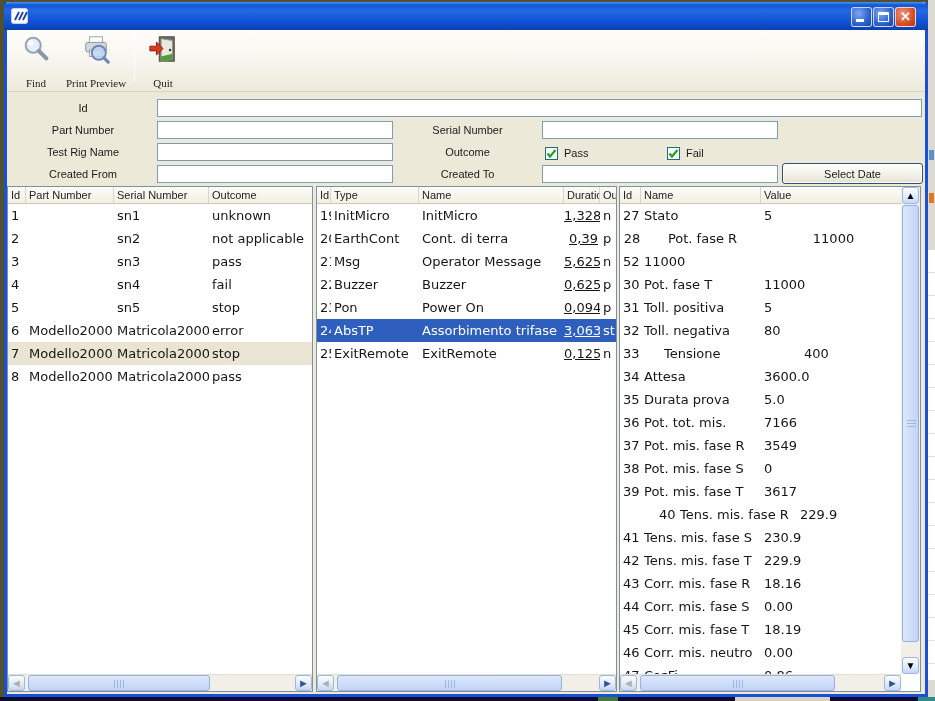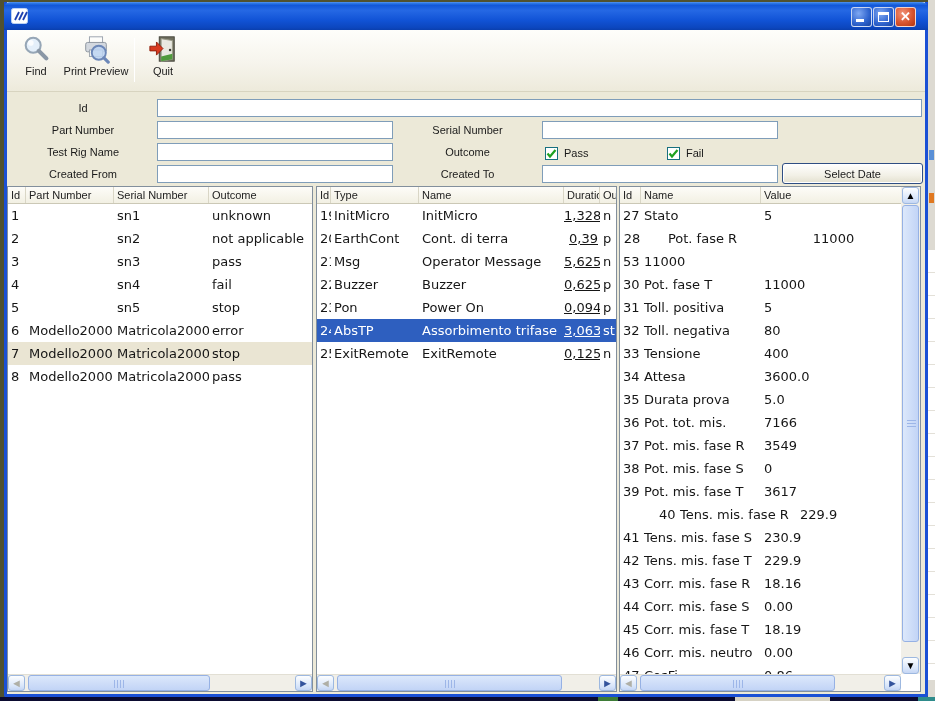--- a/index.html
+++ b/index.html
@@ -35,21 +35,21 @@
   #btn-min .glyph{position:absolute;left:4px;bottom:4px;width:8px;height:3px;background:#fff;}
   #btn-max .glyph{position:absolute;left:4px;top:4px;width:11px;height:10px;
     border:1px solid #fff;border-top:3px solid #fff;}
 
   
   #toolbar{left:0;top:28px;width:918px;height:62px;
     background:linear-gradient(180deg,#FEFEFB 0%,#F6F4EC 55%,#EDEADB 100%);
     border-bottom:1px solid #D8D4C0;}
   .tbtn{top:4px;height:54px;text-align:center;color:#1c1c1c;font-size:11px;}
   .tbtn svg{display:block;margin:0 auto;}
-  .tbtn .lbl{display:block;margin-top:1px;}
+  .tbtn .lbl{display:block;margin-top:13px;font-family:Liberation Serif, serif;}
   #btn-find{left:8px;width:42px;}
   #btn-print{left:52px;width:74px;}
   #btn-quit{left:133px;width:46px;}
   #tb-sep{left:127px;top:8px;width:1px;height:44px;background:#B9B29B;border-right:1px solid #fff;}
 
   
   #form{left:0;top:90px;width:918px;height:92px;background:#ECE9D8;}
   .flabel{height:18px;line-height:18px;font-size:11px;color:#1a1a1a;text-align:center;}
   .finput{height:18px;border:1px solid #7F9DB9;background:#fff;font-size:12px;
     font-family:"Liberation Sans",sans-serif;padding:0 3px;outline:none;}
@@ -344,39 +344,39 @@
             <div class="td">27</div>
             <div class="td">Stato</div>
             <div class="td">5</div>
           </div>
           <div class="tr" style="grid-template-columns: 21px 120px 1fr; text-align: center;">
             <div class="td">28</div>
             <div class="td">Pot. fase R</div>
             <div class="td">11000</div>
           </div>
           <div class="tr" style="grid-template-columns: 21px 120px 1fr;">
-            <div class="td">53</div>
+            <div class="td">52</div>
             <div class="td">11000</div>
           </div>
           <div class="tr" style="grid-template-columns: 21px 120px 1fr;">
             <div class="td">30</div>
             <div class="td">Pot. fase T</div>
             <div class="td">11000</div>
           </div>
           <div class="tr" style="grid-template-columns: 21px 120px 1fr;">
             <div class="td">31</div>
             <div class="td">Toll. positiva</div>
             <div class="td">5</div>
           </div>
           <div class="tr" style="grid-template-columns: 21px 120px 1fr;">
             <div class="td">32</div>
             <div class="td">Toll. negativa</div>
             <div class="td">80</div>
           </div>
-          <div class="tr" style="grid-template-columns: 21px 120px 1fr;">
+          <div class="tr" style="grid-template-columns: 21px 120px 1fr; gap: 20px;">
             <div class="td">33</div>
             <div class="td">Tensione</div>
             <div class="td">400</div>
           </div>
           <div class="tr" style="grid-template-columns: 21px 120px 1fr;">
             <div class="td">34</div>
             <div class="td">Attesa</div>
             <div class="td">3600.0</div>
           </div>
           <div class="tr" style="grid-template-columns: 21px 120px 1fr;">

